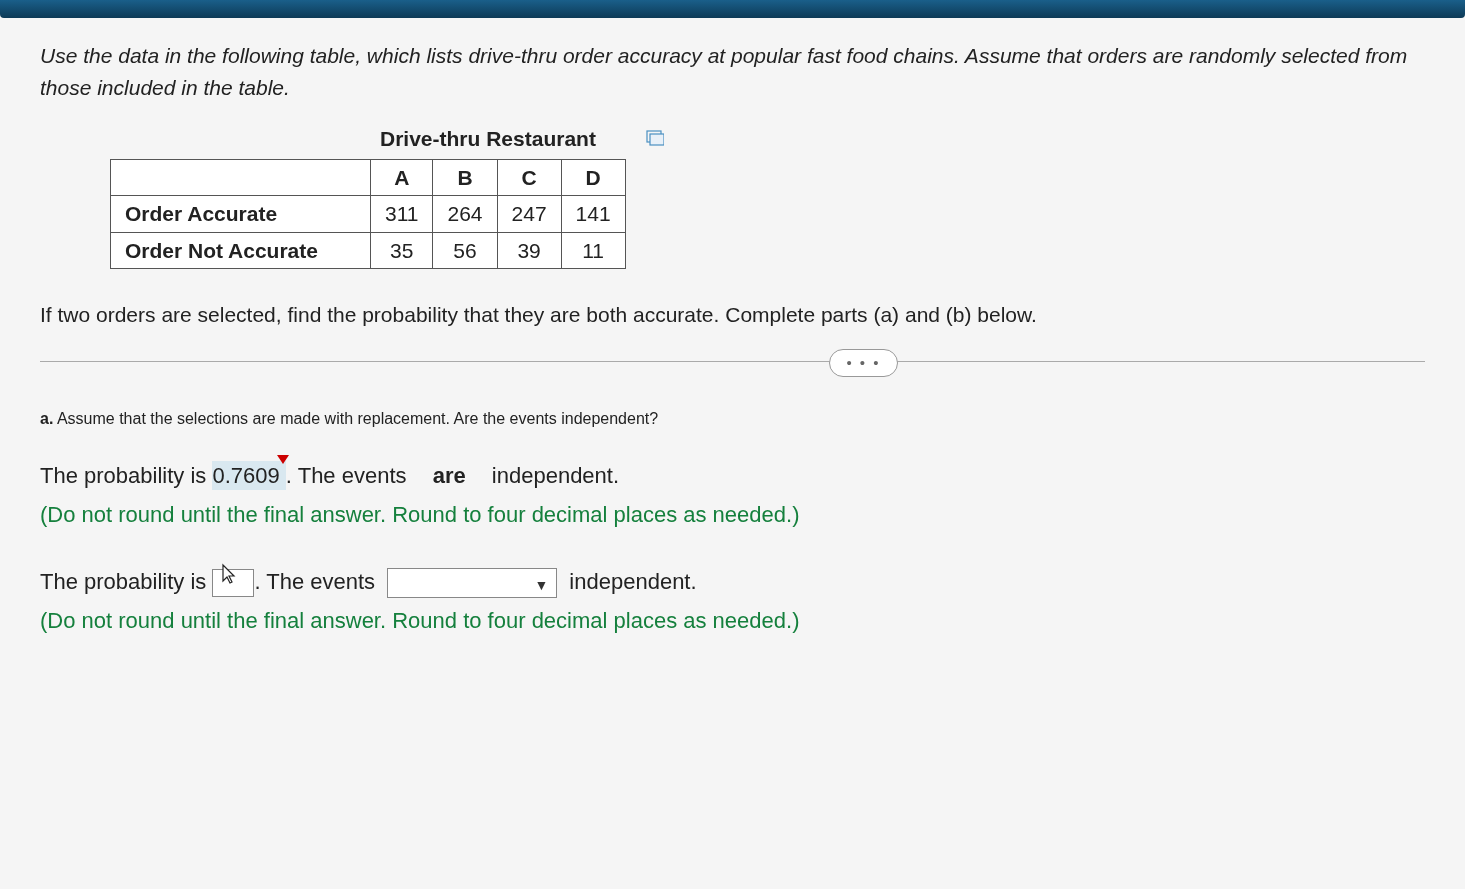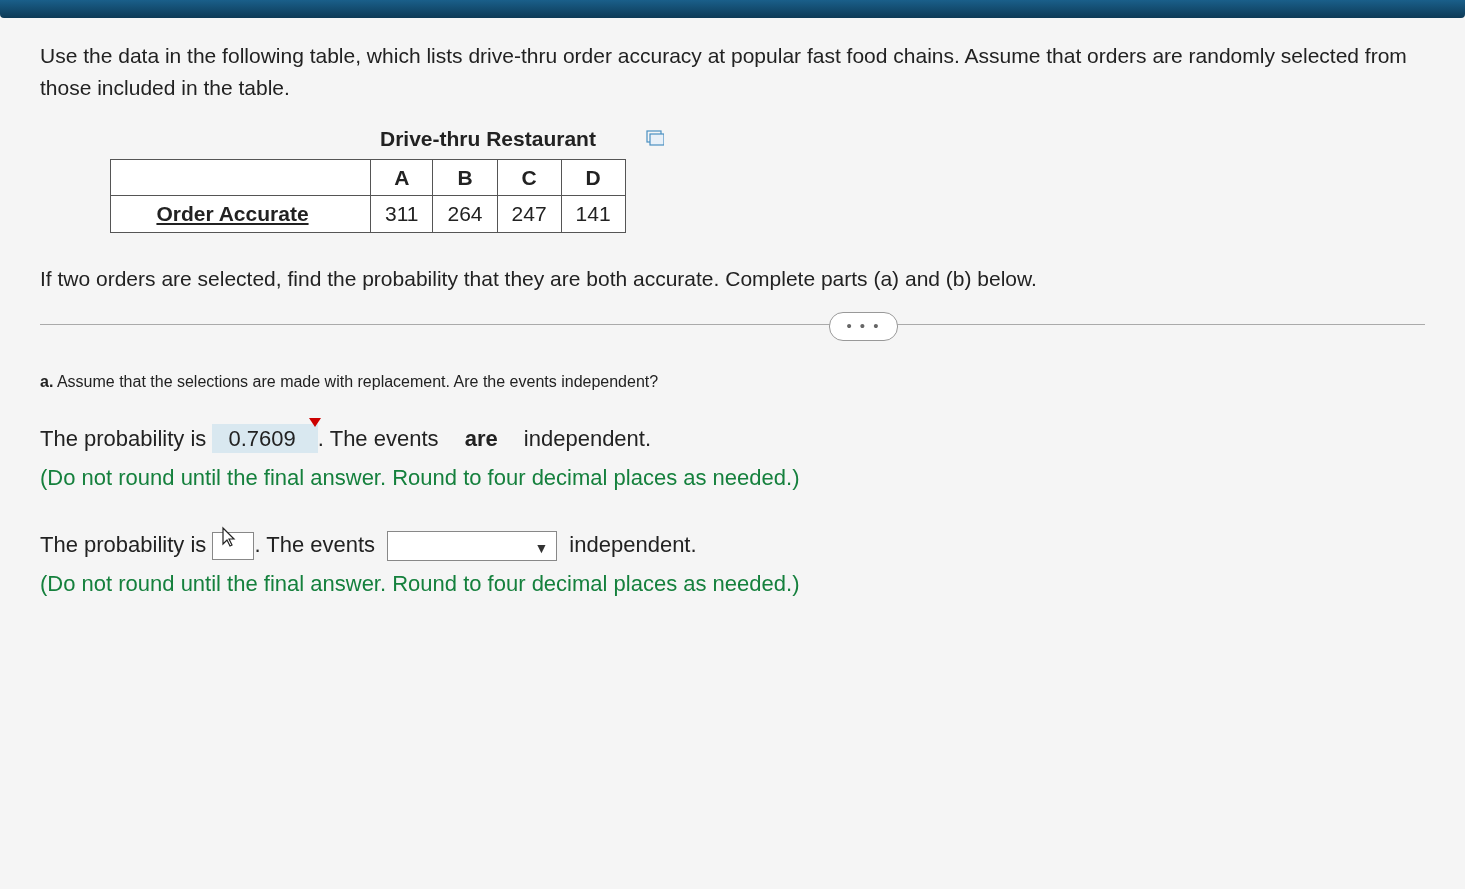--- a/index.html
+++ b/index.html
@@ -21,20 +21,21 @@
       border-radius: 0 0 4px 4px;
     }
     .content {
       padding: 22px 40px;
       font-size: 21px;
       color: #222;
       line-height: 1.5;
     }
     .intro-text {
       margin-bottom: 20px;
+      font-style: italic;
     }
     .table-section {
       margin-left: 70px;
       margin-bottom: 30px;
     }
     .table-title {
       font-weight: bold;
       text-align: center;
       margin-bottom: 4px;
       padding-left: 270px;
@@ -55,25 +56,24 @@
       border: 1px solid #555;
       padding: 2px 14px;
       text-align: center;
       font-size: 21px;
       background: #fff;
     }
     th {
       font-weight: bold;
     }
     td.row-label {
-      text-align: center;
+      text-align: left;
       font-weight: bold;
       padding-right: 30px;
       min-width: 260px;
-      text-decoration: underline;
     }
     .question-text {
       margin-bottom: 30px;
       margin-top: 18px;
     }
     .divider-row {
       position: relative;
       height: 1px;
       background: #aaa;
       margin: 30px 0 45px 0;
@@ -97,21 +97,21 @@
     .part-a {
       margin-bottom: 28px;
       font-size: 16px;
     }
     .answer-line {
       margin-bottom: 6px;
       font-size: 22px;
     }
     .filled-value {
       background: #d9e8f0;
-      padding: 2px 16px;
+      padding: 2px 0;
       position: relative;
     }
     .cursor-marker {
       position: absolute;
       top: -6px;
       right: -3px;
       width: 0;
       height: 0;
       border-left: 6px solid transparent;
       border-right: 6px solid transparent;
@@ -192,20 +192,27 @@
         <th>C</th>
         <th>D</th>
       </tr>
       <tr>
         <td class="row-label">Order Accurate</td>
         <td>311</td>
         <td>264</td>
         <td>247</td>
         <td>141</td>
       </tr>
+      <tr>
+        <td class="row-label">Order Not Accurate</td>
+        <td>35</td>
+        <td>56</td>
+        <td>39</td>
+        <td>11</td>
+      </tr>
     </tbody>
       </table>
   </div>
 
   <p class="question-text">If two orders are selected, find the probability that they are both accurate. Complete parts (a) and (b) below.</p>
 
   <div class="divider-row">
     <div class="dots-badge">• • •</div>
   </div>
 

